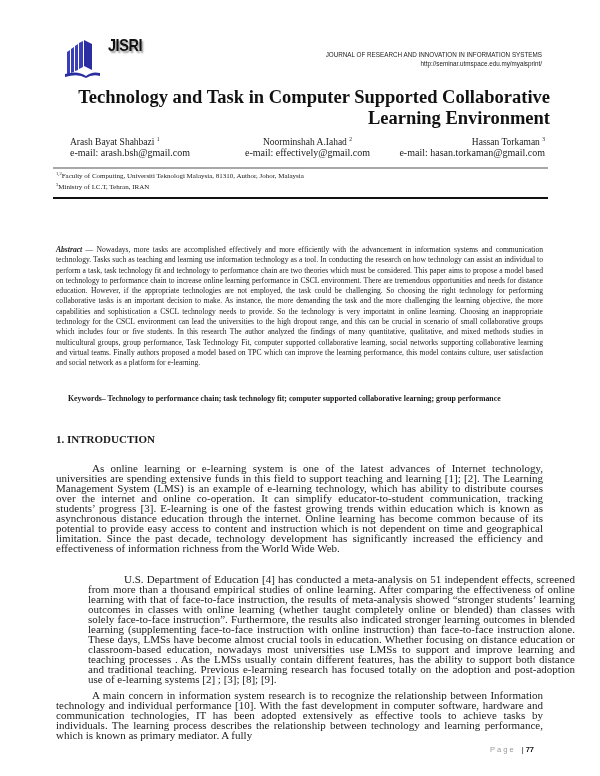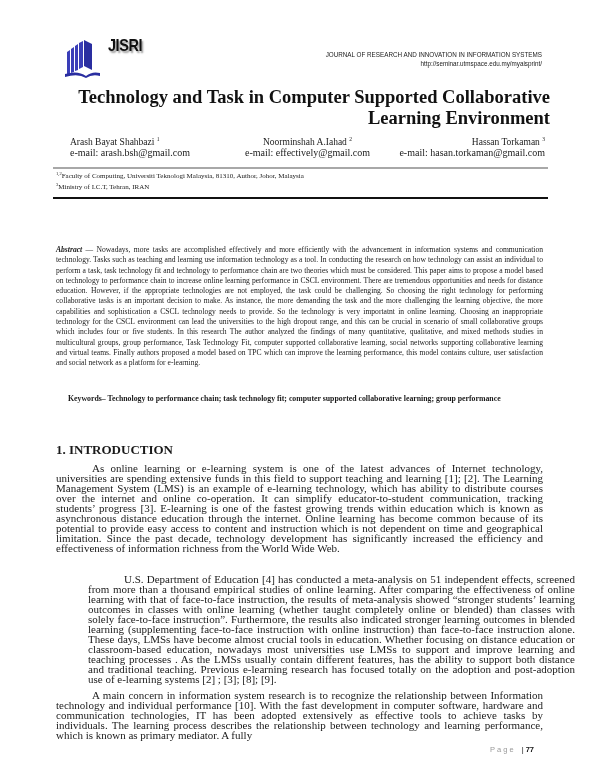--- a/index.html
+++ b/index.html
@@ -17,21 +17,21 @@
     .author:nth-child(1) { text-align: left; padding-left: 20px; }
     .author:nth-child(3) { text-align: right; padding-right: 5px; }
     .rule-gray { position: absolute; left: 53px; width: 495px; top: 167px; height: 2px; background: #a8a8a8; }
     .contact { position: absolute; left: 56px; top: 170px; font-size: 7px; line-height: 8.5px; }
     .contact .head { font-weight: bold; font-style: italic; }
     .contact sup { font-size: 4.5px; }
     .rule-black { position: absolute; left: 53px; width: 495px; top: 197px; height: 2px; background: #111; }
     .abstract { position: absolute; left: 56px; width: 487px; top: 209px; font-size: 7.6px; line-height: 10.3px; text-align: justify; margin-top: 36px; }
     .abstract .lead { font-weight: bold; font-style: italic; }
     .keywords { position: absolute; left: 56px; width: 487px; top: 394px; font-size: 7.8px; line-height: 10.4px; font-weight: bold; text-align: justify; margin-left: 12px; }
-    .section-head { position: absolute; left: 56px; top: 442px; font-size: 13px; font-weight: bold; }
+    .section-head { position: absolute; left: 56px; top: 433px; font-size: 11px; font-weight: bold; }
     .para { position: absolute; left: 56px; width: 487px; font-size: 11px; line-height: 10px; text-align: justify; text-indent: 36px; }
     .p1 { top: 463px; }
     .p2 { top: 574px; margin-left: 32px; }
     .p3 { top: 690px; }
     .footer { position: absolute; right: 66px; top: 745px; font-family: "Liberation Sans", sans-serif; font-size: 7.5px; color: #999; letter-spacing: 2px; }
     .footer .num { color: #111; font-weight: bold; letter-spacing: 0; }
     .footer .sep { color: #111; letter-spacing: 0; margin: 0 2px 0 2px; }
   </style>
 </head>
 <body>

